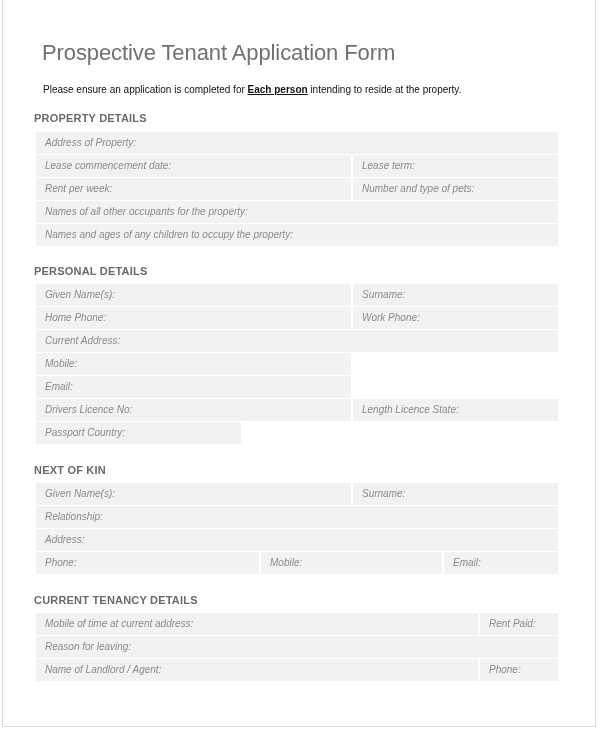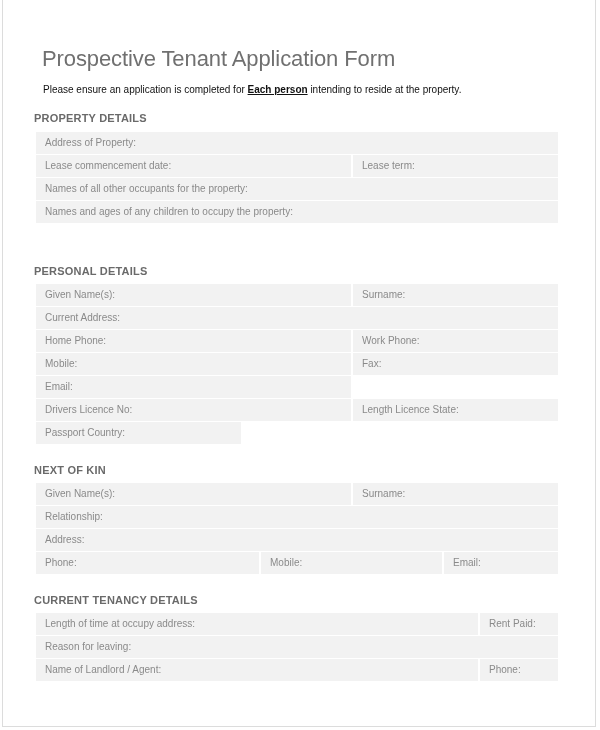--- a/index.html
+++ b/index.html
@@ -2,32 +2,32 @@
 <html><head>
 <meta charset="utf-8">
 <style>
   html, body { margin: 0; padding: 0; background: #ffffff; }
   body { width: 600px; height: 730px; position: relative; overflow: hidden; font-family: "Liberation Sans", sans-serif; }
   .page-frame {
     position: absolute; left: 2px; top: -2px; width: 594px; height: 729px;
     border: 1px solid #dcdcdc; box-sizing: border-box; background: #fff;
   }
   .title {
-    position: absolute; left: 42px; top: 46px;
+    position: absolute; left: 42px; top: 40px;
     font-size: 22px; color: #707070; font-weight: normal; margin: 0; letter-spacing: -0.1px;
   }
   .intro {
     position: absolute; left: 43px; top: 84px; font-size: 10px; color: #111;
   }
   .intro .emph { font-weight: bold; text-decoration: underline; }
   .section-title {
     position: absolute; left: 34px; font-size: 11px; font-weight: bold; color: #6a6a6a; letter-spacing: 0.2px;
   }
   .table { position: absolute; left: 36px; width: 522px; }
-  .row { display: flex; height: 22px; margin-bottom: 1px; }
+  .row { display: flex; height: 22px; margin-bottom: 1px; font-style: italic; }
   .cell {
     background: #f2f2f2; height: 22px; box-sizing: border-box; padding-left: 9px;
     font-size: 10px; color: #8a8a8a; line-height: 22px; white-space: nowrap; overflow: hidden;
   }
   .cell + .cell { margin-left: 2px; }
 </style>
 </head>
 <body>
 
 <div class="page-frame"></div>
@@ -39,43 +39,46 @@
 <div class="section-title" style="top:112px">PROPERTY DETAILS</div>
 <div class="table" style="top:132px">
   <div class="row">
     <div class="cell" style="width:522px">Address of Property:</div>
   </div>
   <div class="row">
     <div class="cell" style="width:315px">Lease commencement date:</div>
     <div class="cell" style="width:205px">Lease term:</div>
   </div>
   <div class="row">
+    <div class="cell" style="width:315px">Rent per week:</div>
+    <div class="cell" style="width:205px">Number and type of pets:</div>
+  </div>
+  <div class="row">
     <div class="cell" style="width:522px">Names of all other occupants for the property:</div>
   </div>
   <div class="row">
     <div class="cell" style="width:522px">Names and ages of any children to occupy the property:</div>
   </div>
 </div>
 
 <div class="section-title" style="top:265px">PERSONAL DETAILS</div>
 <div class="table" style="top:284px">
   <div class="row">
     <div class="cell" style="width:315px">Given Name(s):</div>
     <div class="cell" style="width:205px">Surname:</div>
   </div>
   <div class="row">
-    <div class="cell" style="width:522px">Current Address:</div>
-  </div>
-  <div class="row">
     <div class="cell" style="width:315px">Home Phone:</div>
     <div class="cell" style="width:205px">Work Phone:</div>
   </div>
   <div class="row">
+    <div class="cell" style="width:522px">Current Address:</div>
+  </div>
+  <div class="row">
     <div class="cell" style="width:315px">Mobile:</div>
-    <div class="cell" style="width:205px">Fax:</div>
   </div>
   <div class="row">
     <div class="cell" style="width:315px">Email:</div>
   </div>
   <div class="row">
     <div class="cell" style="width:315px">Drivers Licence No:</div>
     <div class="cell" style="width:205px">Length Licence State:</div>
   </div>
   <div class="row">
     <div class="cell" style="width:205px">Passport Country:</div>
@@ -97,21 +100,21 @@
   <div class="row">
     <div class="cell" style="width:223px">Phone:</div>
     <div class="cell" style="width:181px">Mobile:</div>
     <div class="cell" style="width:114px">Email:</div>
   </div>
 </div>
 
 <div class="section-title" style="top:594px">CURRENT TENANCY DETAILS</div>
 <div class="table" style="top:613px">
   <div class="row">
-    <div class="cell" style="width:442px">Length of time at occupy address:</div>
+    <div class="cell" style="width:442px">Mobile of time at current address:</div>
     <div class="cell" style="width:78px">Rent Paid:</div>
   </div>
   <div class="row">
     <div class="cell" style="width:522px">Reason for leaving:</div>
   </div>
   <div class="row">
     <div class="cell" style="width:442px">Name of Landlord / Agent:</div>
     <div class="cell" style="width:78px">Phone:</div>
   </div>
 </div>

